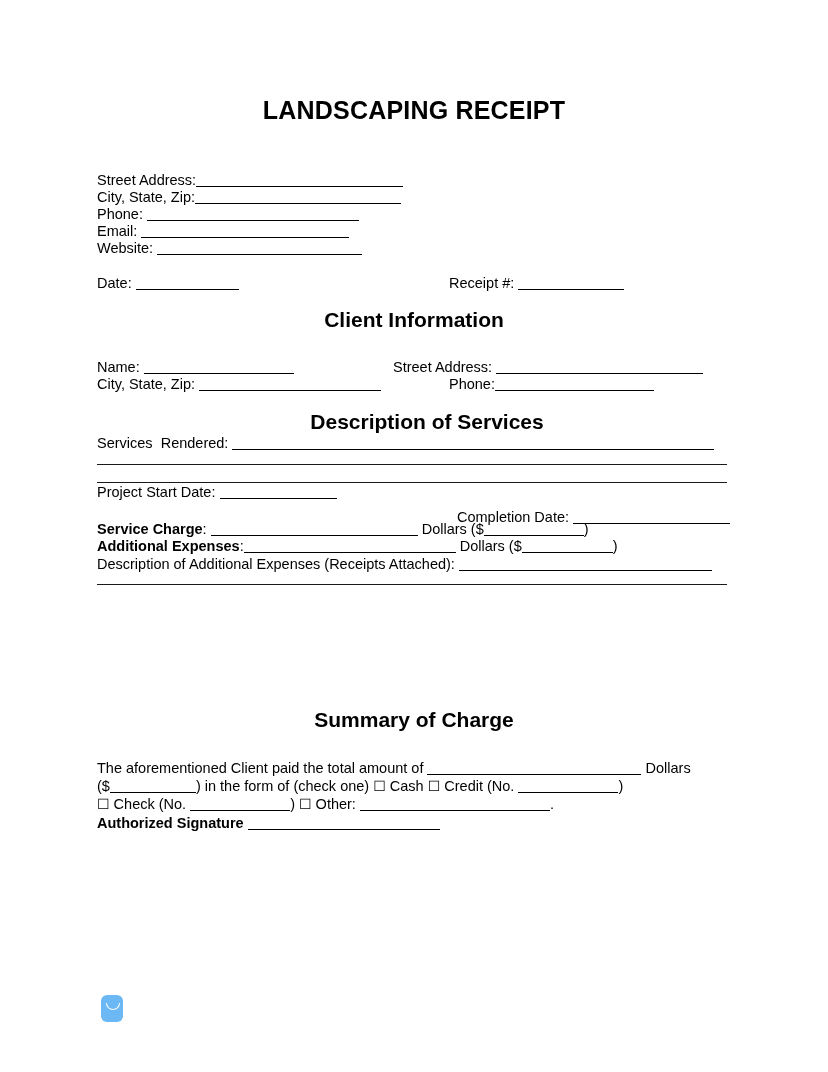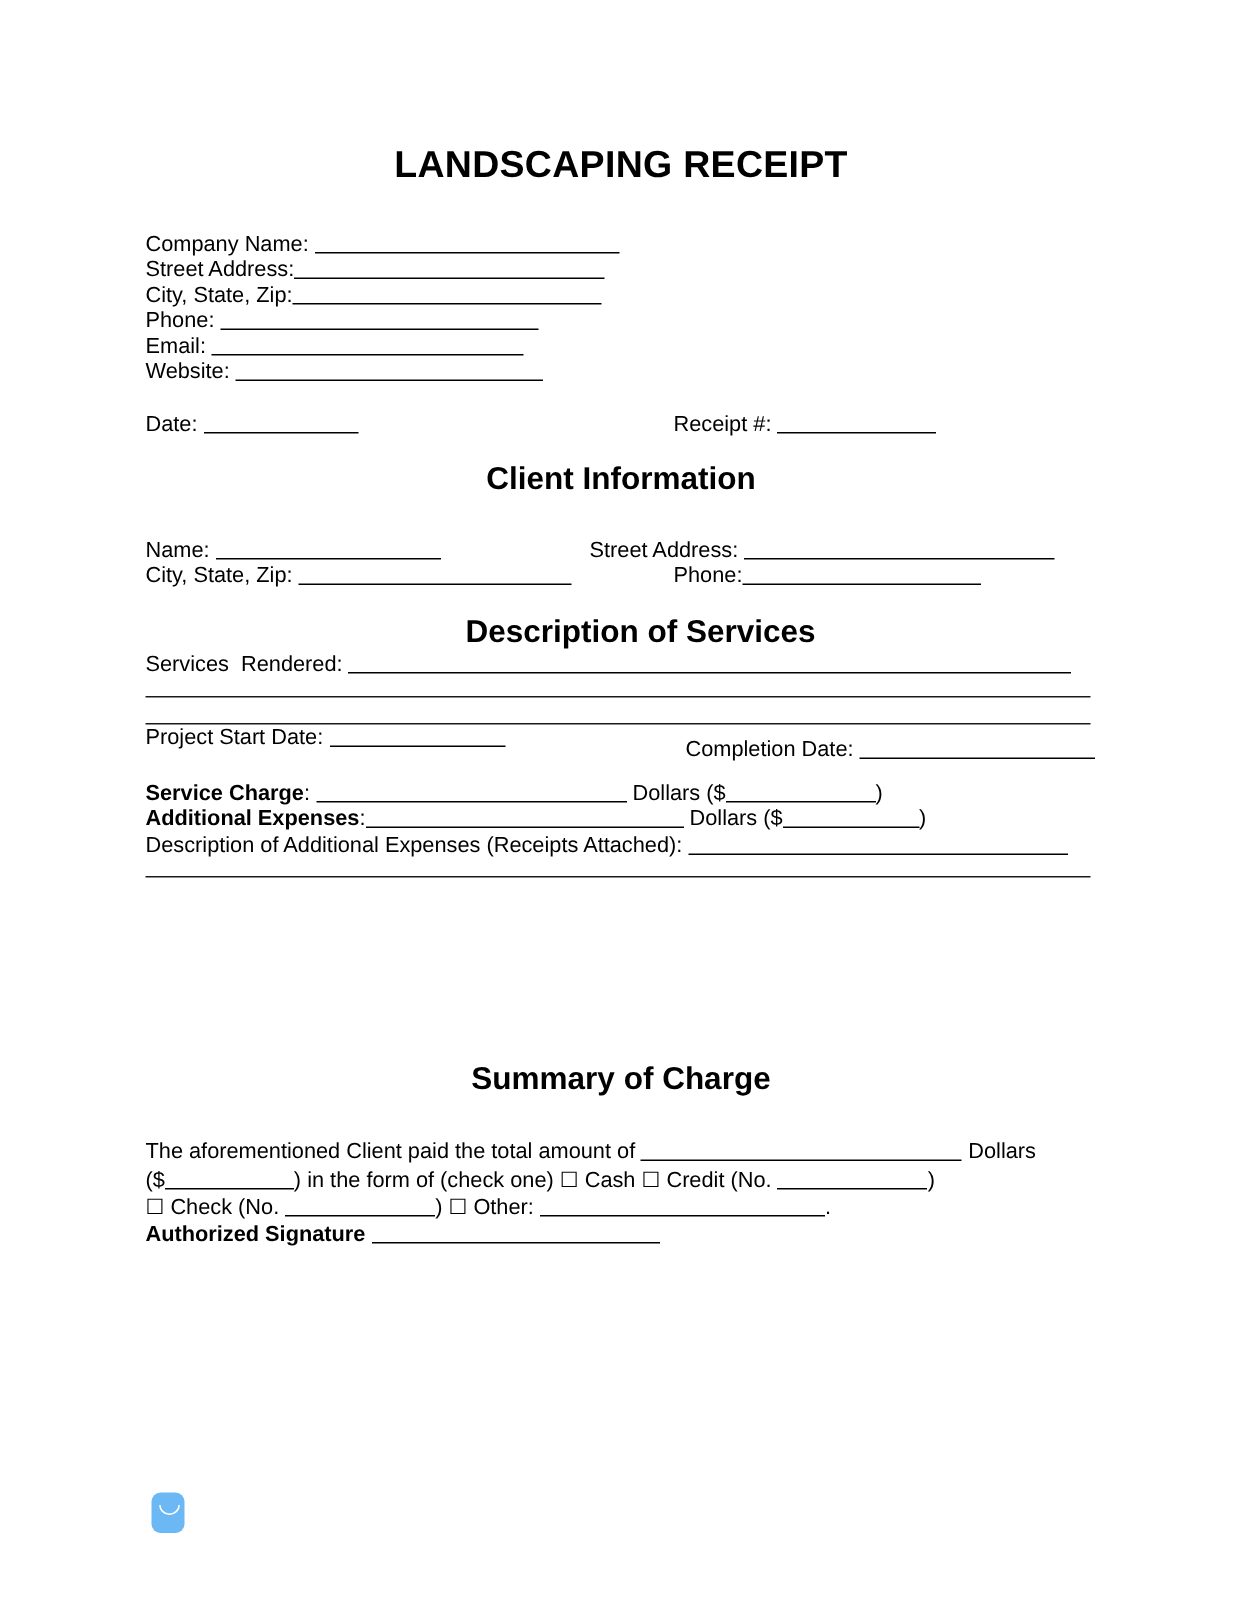--- a/index.html
+++ b/index.html
@@ -99,21 +99,20 @@
   }
   .cb { font-size: 14px; }
 </style>
 </head>
 <body>
 
 <div class="page">
 
   <div class="doc-title">LANDSCAPING RECEIPT</div>
 
-  <div class="line" style="left:97px; top:155px;"><span>Company Name:</span> <span class="ul" style="width:203px;"></span></div>
 
   <div class="line" style="left:97px; top:172px;"><span>Street Address:</span><span class="ul" style="width:207px;"></span></div>
 
   <div class="line" style="left:97px; top:189px;"><span>City, State, Zip:</span><span class="ul" style="width:206px;"></span></div>
 
   <div class="line" style="left:97px; top:206px;"><span>Phone:</span> <span class="ul" style="width:212px;"></span></div>
 
   <div class="line" style="left:97px; top:223px;"><span>Email:</span> <span class="ul" style="width:208px;"></span></div>
 
   <div class="line" style="left:97px; top:240px;"><span>Website:</span> <span class="ul" style="width:205px;"></span></div>
@@ -134,21 +133,21 @@
 
   <div class="section-heading h-services">Description of Services</div>
 
   <div class="line" style="left:97px; top:435px;"><span>Services  Rendered:</span> <span class="ul" style="width:482px;"></span></div>
 
   <div class="rule" style="left:97px; top:464px; width:630px;"></div>
   <div class="rule" style="left:97px; top:482px; width:630px;"></div>
 
   <div class="line" style="left:97px; top:484px;"><span>Project Start Date:</span> <span class="ul" style="width:117px;"></span></div>
 
-  <div class="line" style="left:457px; top:492px;"><span>Completion Date:</span> <span class="ul" style="width:157px;"></span></div>
+  <div class="line" style="left:457px; top:509px;"><span>Completion Date:</span> <span class="ul" style="width:157px;"></span></div>
 
   <div class="line" style="left:97px; top:521px;"><span class="b">Service Charge</span><span>:</span> <span class="ul" style="width:207px;"></span> <span>Dollars ($</span><span class="ul" style="width:100px;"></span><span>)</span></div>
 
   <div class="line" style="left:97px; top:538px;"><span class="b">Additional Expenses</span><span>:</span><span class="ul" style="width:212px;"></span> <span>Dollars ($</span><span class="ul" style="width:91px;"></span><span>)</span></div>
 
   <div class="line" style="left:97px; top:556px;"><span>Description of Additional Expenses (Receipts Attached):</span> <span class="ul" style="width:253px;"></span></div>
 
   <div class="rule" style="left:97px; top:584px; width:630px;"></div>
 
 

